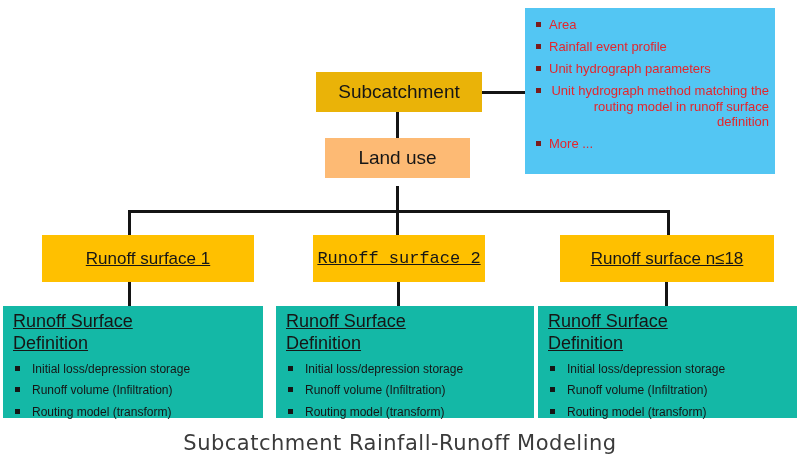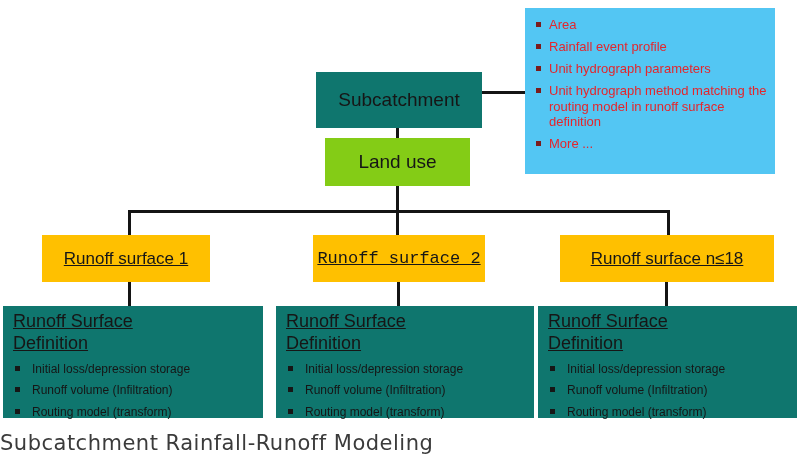--- a/index.html
+++ b/index.html
@@ -4,35 +4,35 @@
 <style>
   html,body{margin:0;padding:0;}
   body{
     width:800px;height:466px;position:relative;background:#ffffff;
     font-family:"Liberation Sans", sans-serif;color:#161616;overflow:hidden;
   }
   .box{position:absolute;display:flex;align-items:center;justify-content:center;box-sizing:border-box;}
   .conn{position:absolute;background:#141414;}
 
   
-  #subcatchment{left:316px;top:72px;width:166px;height:56px;background:#0f766e;font-size:19px;}
-  #land-use{left:325px;top:138px;width:145px;height:48px;background:#84cc16;font-size:19px;}
+  #subcatchment{left:316px;top:72px;width:166px;height:40px;background:#eab308;font-size:19px;}
+  #land-use{left:325px;top:138px;width:145px;height:40px;background:#fdba74;font-size:19px;}
 
   
   .surface{top:235px;height:47px;background:#FFC000;font-size:17px;}
   .surface .lbl{text-decoration:underline;}
-  #surface-1{left:42px;width:168px;}
+  #surface-1{left:42px;width:212px;}
   #surface-2{left:313px;width:172px;font-family:Liberation Mono, monospace;}
   #surface-3{left:560px;width:214px;}
 
   
-  .definition{position:absolute;top:306px;height:112px;background:#0f766e;box-sizing:border-box;padding:5px 20px 4px 8px;}
+  .definition{position:absolute;top:306px;height:112px;background:#14b8a6;box-sizing:border-box;padding:5px 20px 4px 8px;}
   .def-title{font-size:18px;line-height:1.22;text-decoration:underline;width:170px;margin:0 0 7px 2px;color:#161616;}
   .bullets{list-style:none;margin:0;padding:0;}
-  .bullets li{display:flex;align-items:flex-start;}
+  .bullets li{display:flex;align-items:flex-start;text-align:right;}
   .definition .bullets li{font-size:12px;margin:0 0 7.5px 0;color:#161616;}
   .sq{flex:none;width:5px;height:5px;background:#161616;margin:4px 12px 0 4px;}
 
   
   #info-box{position:absolute;left:525px;top:8px;width:250px;height:166px;background:#53C6F3;box-sizing:border-box;padding:9px 6px 4px 7px;}
   #info-box .bullets li{font-size:13px;line-height:15.5px;color:#E4262C;margin:0 0 6.5px 0;}
   .sq-red{flex:none;width:5px;height:5px;background:#7B1B1B;margin:5px 8px 0 4px;}
 
   
   #c-sub-land{left:396px;top:112px;width:3px;height:26px;}
@@ -40,21 +40,21 @@
   #c-land-down{left:396px;top:186px;width:3px;height:26px;}
   #c-main-h{left:128px;top:210px;width:542px;height:3px;}
   #c-left-v{left:128px;top:210px;width:3px;height:25px;}
   #c-mid-v{left:396px;top:210px;width:3px;height:25px;}
   #c-right-v{left:667px;top:210px;width:3px;height:25px;}
   #c-drop-1{left:128px;top:282px;width:3px;height:24px;}
   #c-drop-2{left:397px;top:282px;width:3px;height:24px;}
   #c-drop-3{left:665px;top:282px;width:3px;height:24px;}
 
   
-  #caption{position:absolute;left:0;top:431px;width:800px;text-align:left;
+  #caption{position:absolute;left:0;top:431px;width:800px;text-align:center;
     font-size:21px;letter-spacing:0.5px;color:#3b3b3b;
     font-family:"DejaVu Sans", sans-serif;}
 </style>
 </head>
 <body>
 
 <div class="conn" id="c-sub-info"></div>
 <div class="conn" id="c-sub-land"></div>
 <div class="conn" id="c-land-down"></div>
 <div class="conn" id="c-main-h"></div>

